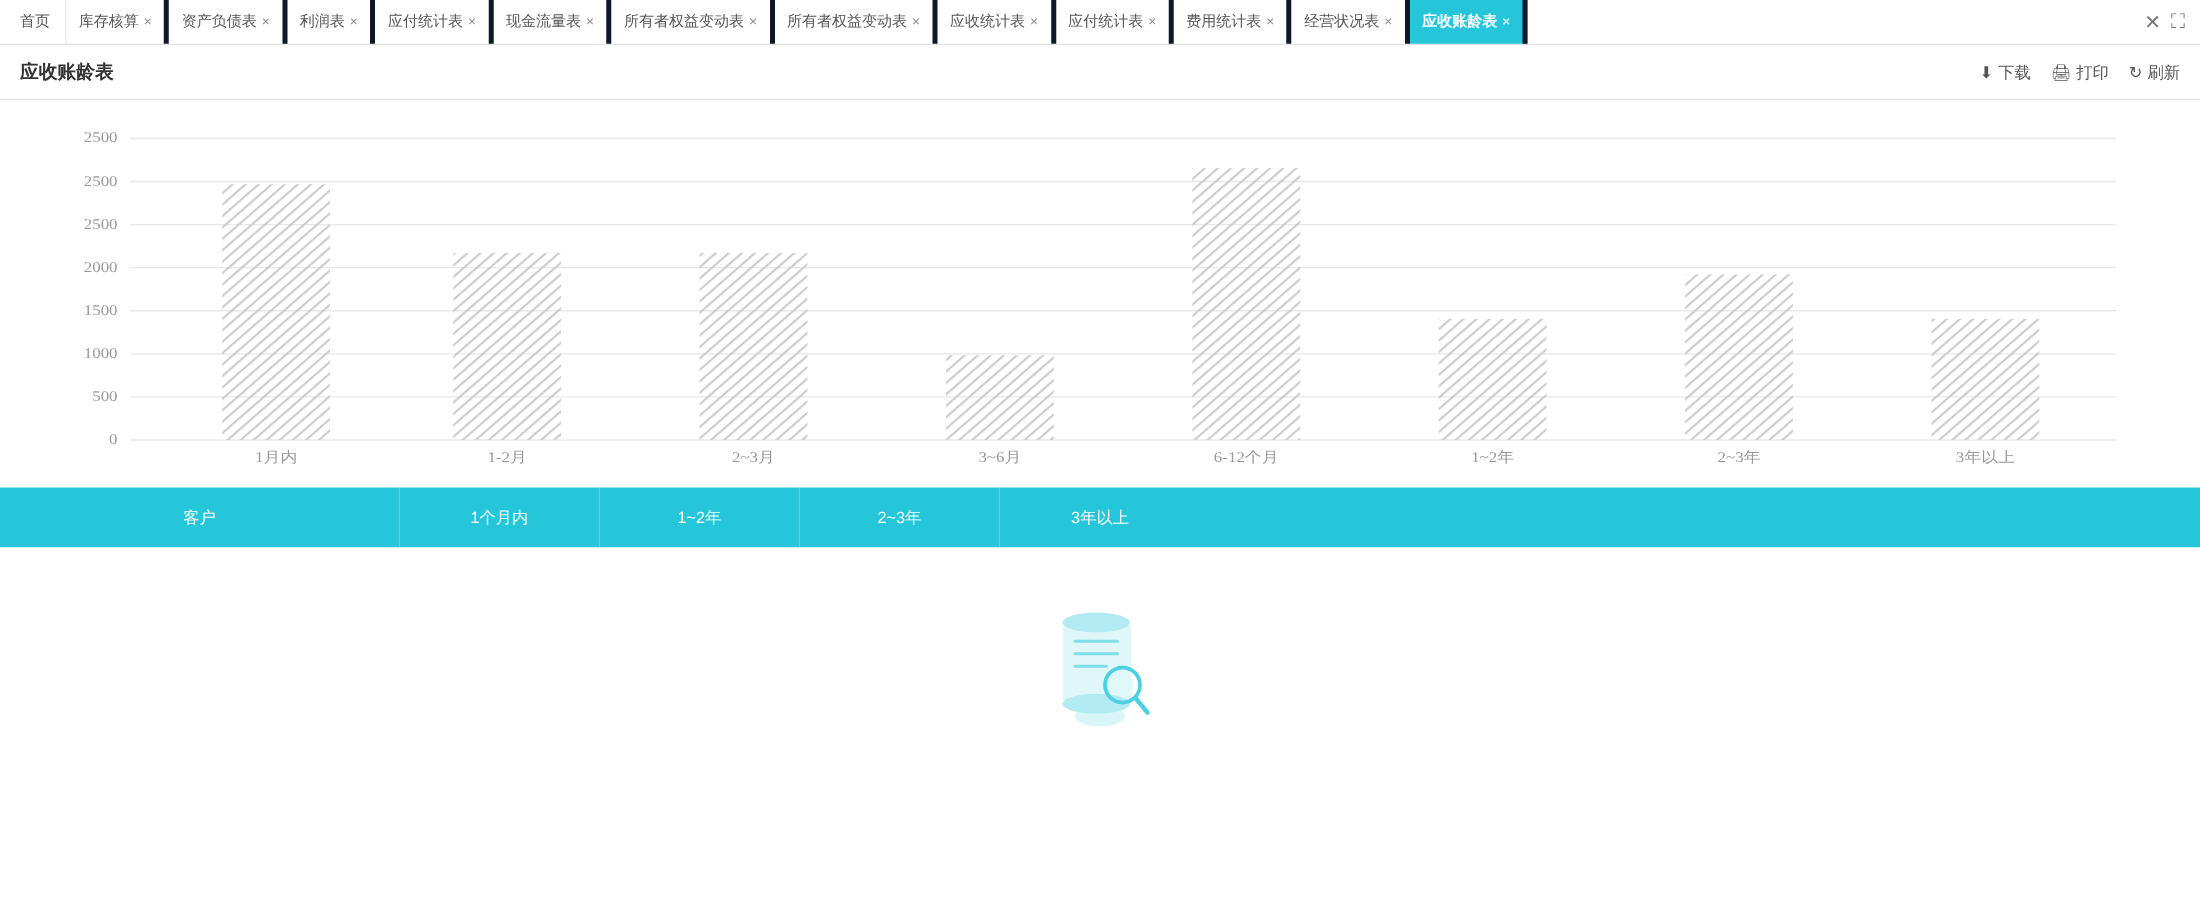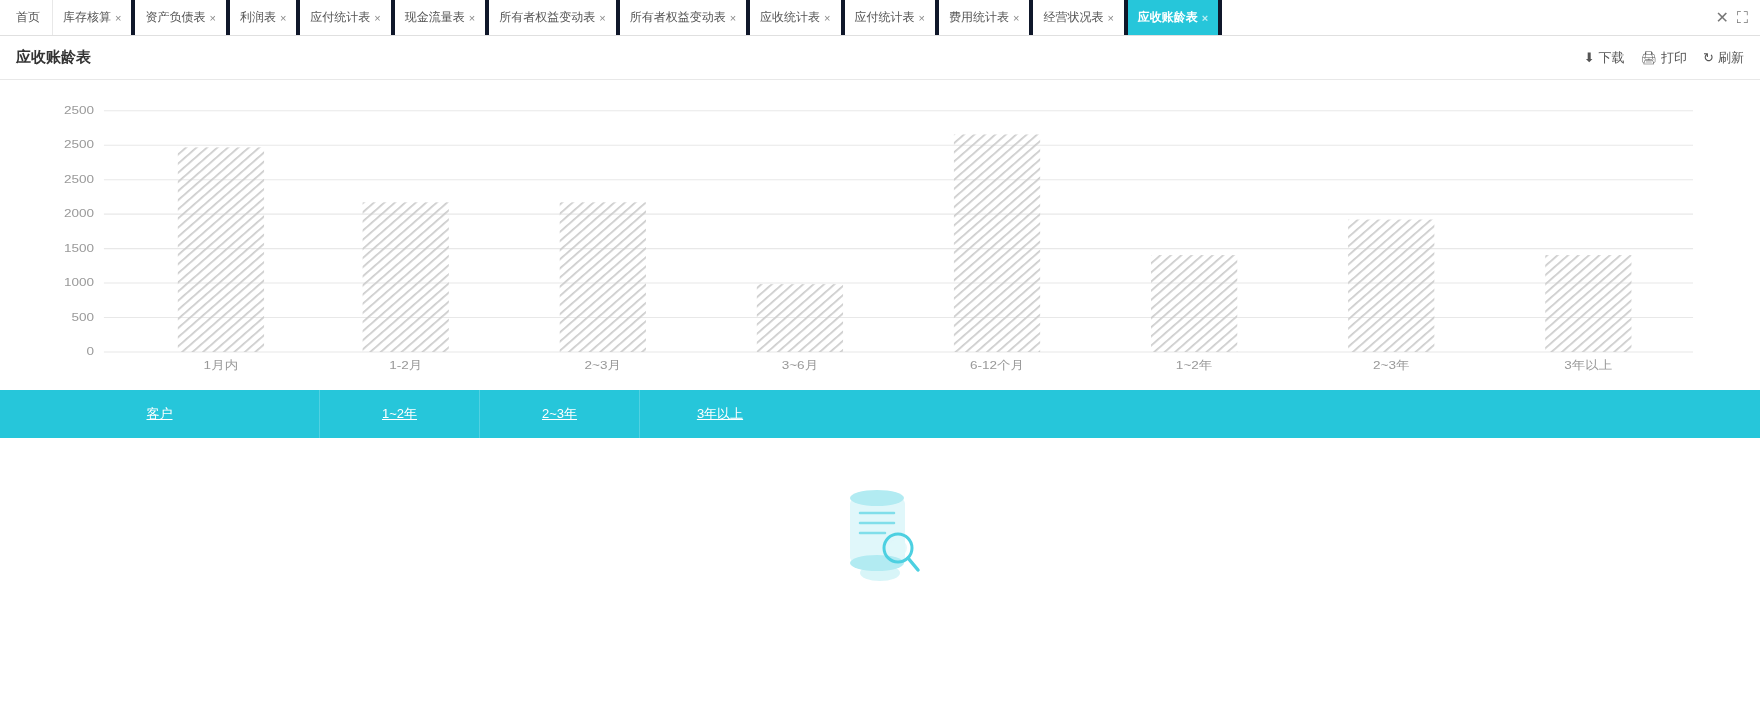--- a/index.html
+++ b/index.html
@@ -99,33 +99,33 @@
     
     .chart-area {
       padding: 20px 30px 10px 30px;
       flex-shrink: 0;
       background: #fff;
     }
     .chart-container {
       position: relative;
       width: 100%;
       height: 280px;
+      font-family: Liberation Serif, serif;
     }
 
     
     .table-header {
       display: grid;
       grid-template-columns: 2fr 1fr 1fr 1fr 1fr 1fr 1fr 1fr 1fr 1fr;
       background: #26c6da;
       color: #fff;
       font-size: 13px;
       font-weight: 500;
       height: 48px;
       flex-shrink: 0;
-      text-decoration: underline;
     }
     .table-header-cell {
       display: flex;
       align-items: center;
       justify-content: center;
       padding: 0 8px;
       border-right: 1px solid rgba(255,255,255,0.2);
     }
     .table-header-cell:last-child { border-right: none; }
 
@@ -285,20 +285,23 @@
         <text x="1265" y="250" text-anchor="middle" font-size="11" fill="#999">3年以上</text>
       </svg>
     </div>
   </div>
 
   <div class="table-header">
     <div class="table-header-cell">
       <span>客户</span>
     </div>
     <div class="table-header-cell">
+      <span>1个月内</span>
+    </div>
+    <div class="table-header-cell">
       <span>1~2年</span>
     </div>
     <div class="table-header-cell">
       <span>2~3年</span>
     </div>
     <div class="table-header-cell">
       <span>3年以上</span>
     </div>
   </div>
 

